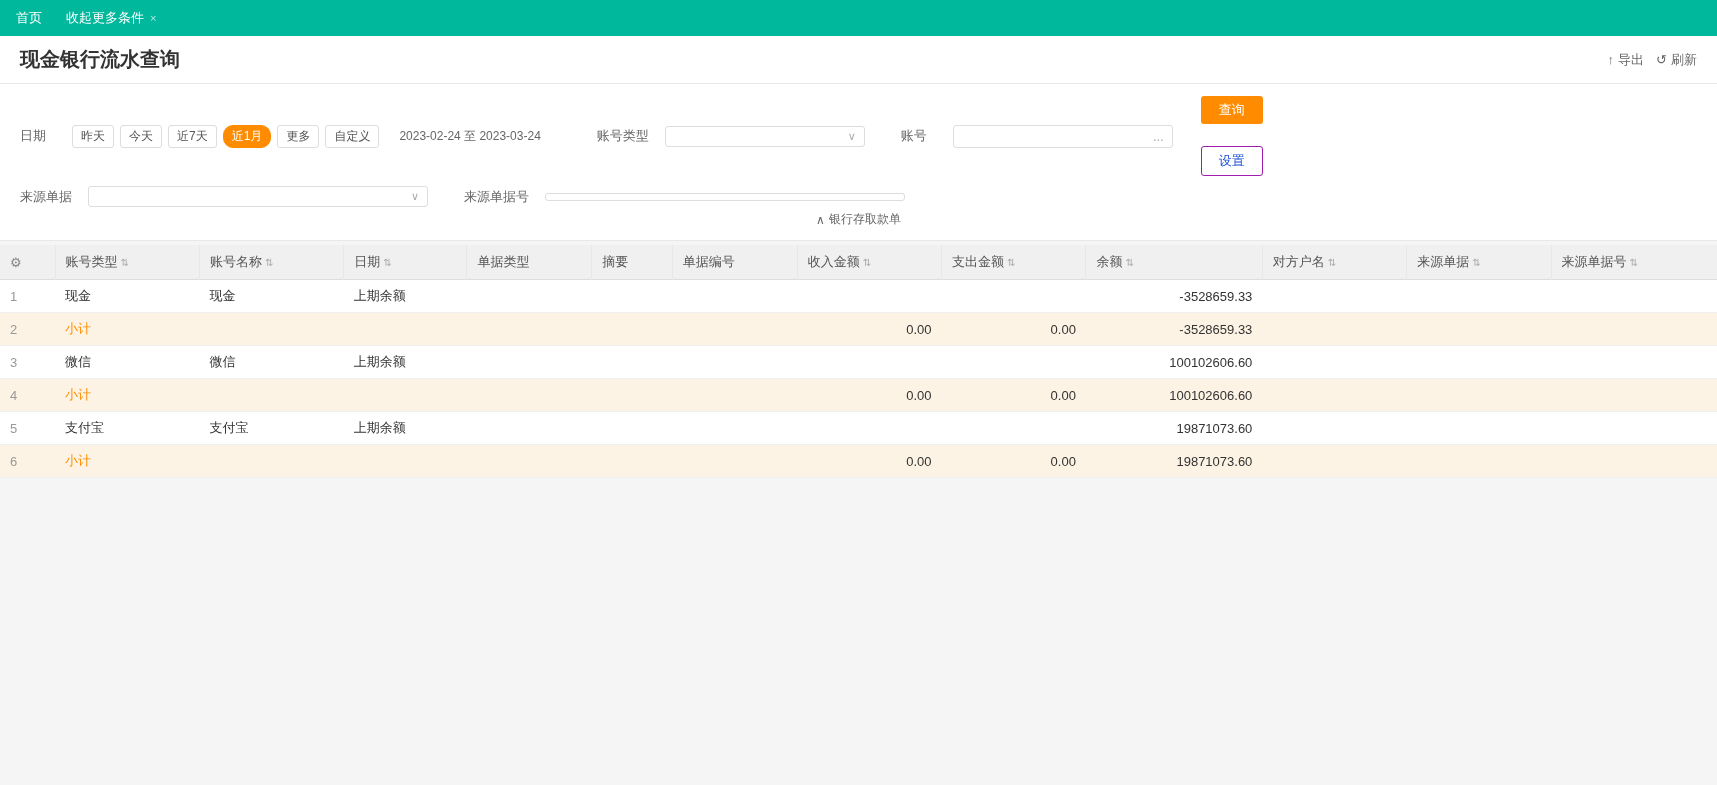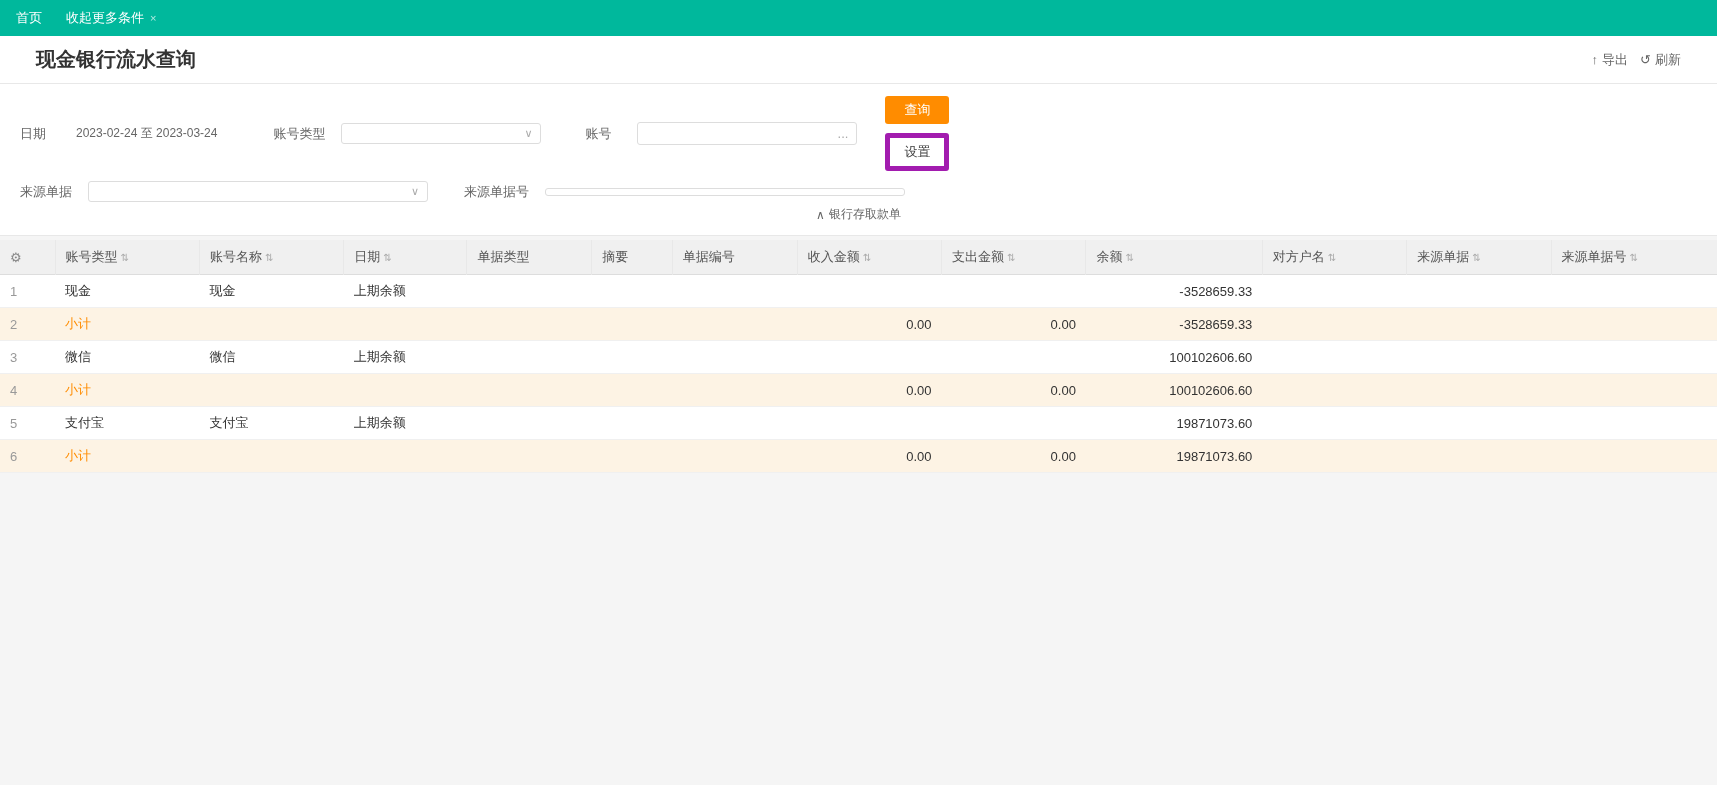--- a/index.html
+++ b/index.html
@@ -35,21 +35,21 @@
       height: 52px;
       display: flex;
       align-items: center;
       font-size: 13px;
       cursor: pointer;
     }
 
     
     .page-header {
       background: #fff;
-      padding: 10px 36px;
+      padding: 10px 20px;
       display: flex;
       align-items: center;
       justify-content: space-between;
       border-bottom: 1px solid #e8e8e8;
     }
     .page-title {
       font-size: 20px;
       font-weight: 600;
       color: #333;
     }
@@ -144,22 +144,22 @@
       background: #ff8c00;
       color: #fff;
       border: none;
       padding: 5px 18px;
       border-radius: 3px;
       cursor: pointer;
       font-size: 13px;
     }
     .btn-settings {
       background: #fff;
-      color: #404040;
-      border: 5px solid #a21caf;
+      color: #1d4ed8;
+      border: 1px solid #a21caf;
       padding: 5px 14px;
       border-radius: 3px;
       cursor: pointer;
       font-size: 13px;
     }
     .filter-main {
       display: flex;
       align-items: flex-start;
       justify-content: space-between;
     }
@@ -251,35 +251,43 @@
     </button>
   </div>
 </div>
 
 <div class="filter-area">
   <div class="filter-main">
     <div class="filter-left">
 
       <div class="filter-row">
         <span class="filter-label">日期</span>
+        <div class="date-options" id="date-options-container">
+            <button class="date-btn">昨天</button>
+            <button class="date-btn">今天</button>
+            <button class="date-btn">近7天</button>
+            <button class="date-btn active">近1月</button>
+            <button class="date-btn">更多</button>
+            <button class="date-btn">自定义</button>
+          </div>
         <span class="date-range">2023-02-24 至 2023-03-24</span>
 
         <span class="filter-label" style="margin-left:40px;">账号类型</span>
         <div class="filter-select" style="min-width:200px;">
           <span style="flex:1; color:#ccc;"></span>
           <span class="chevron">∨</span>
         </div>
 
-        <span class="filter-label" style="margin-left:28px;">账号</span>
+        <span class="filter-label" style="margin-left:20px;">账号</span>
         <div class="filter-input-wrap" style="min-width:220px;">
           <span style="flex:1;"></span>
           <span class="filter-dots">...</span>
         </div>
 
-        <div style="display:flex;flex-direction:column;gap:9px;margin-left:12px;">
+        <div style="display:flex;flex-direction:column;gap:22px;margin-left:12px;">
           <button class="btn-query">查询</button>
           <button class="btn-settings">设置</button>
         </div>
       </div>
 
       <div class="filter-row2">
         <span class="filter-label">来源单据</span>
         <div class="filter-select" style="min-width:340px;">
           <span style="flex:1; color:#ccc;"></span>
           <span class="chevron">∨</span>

